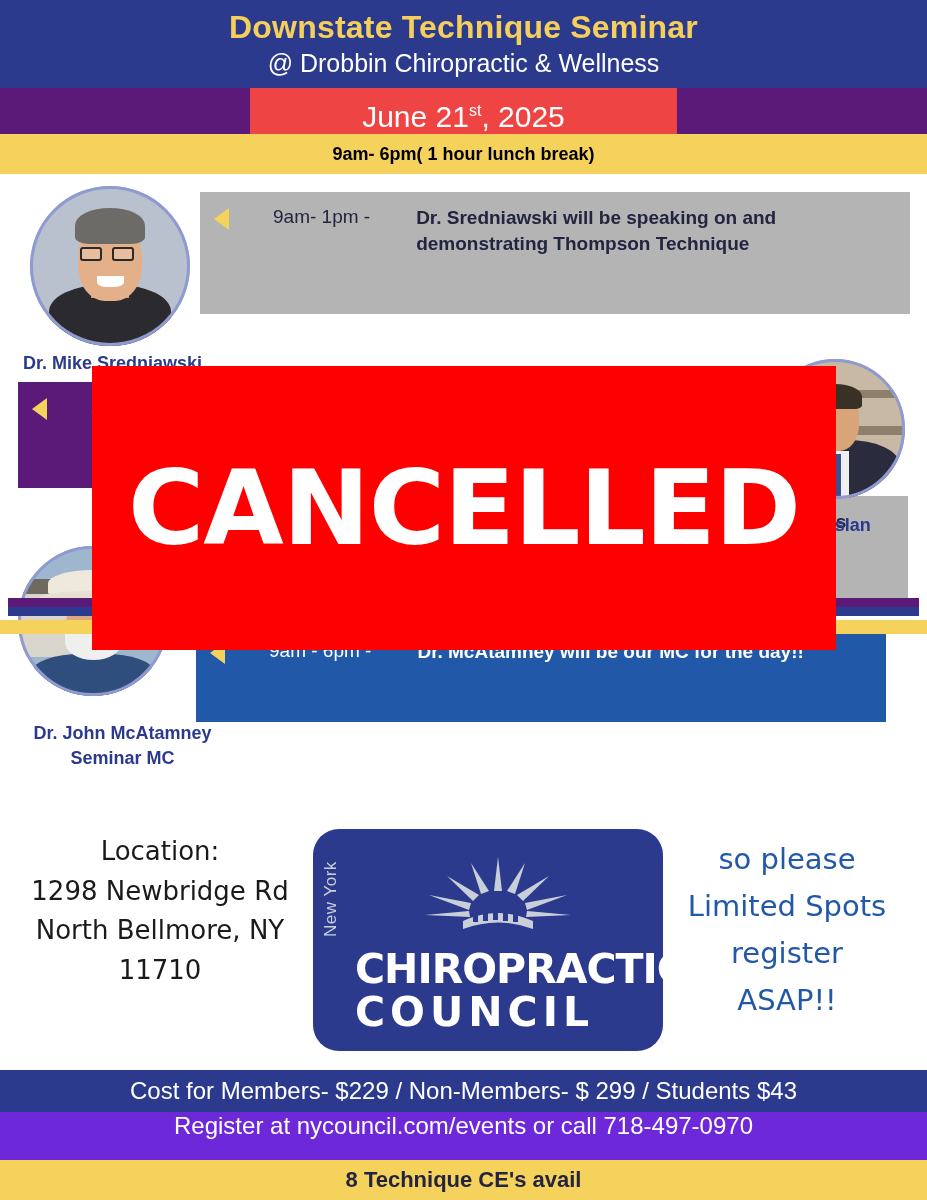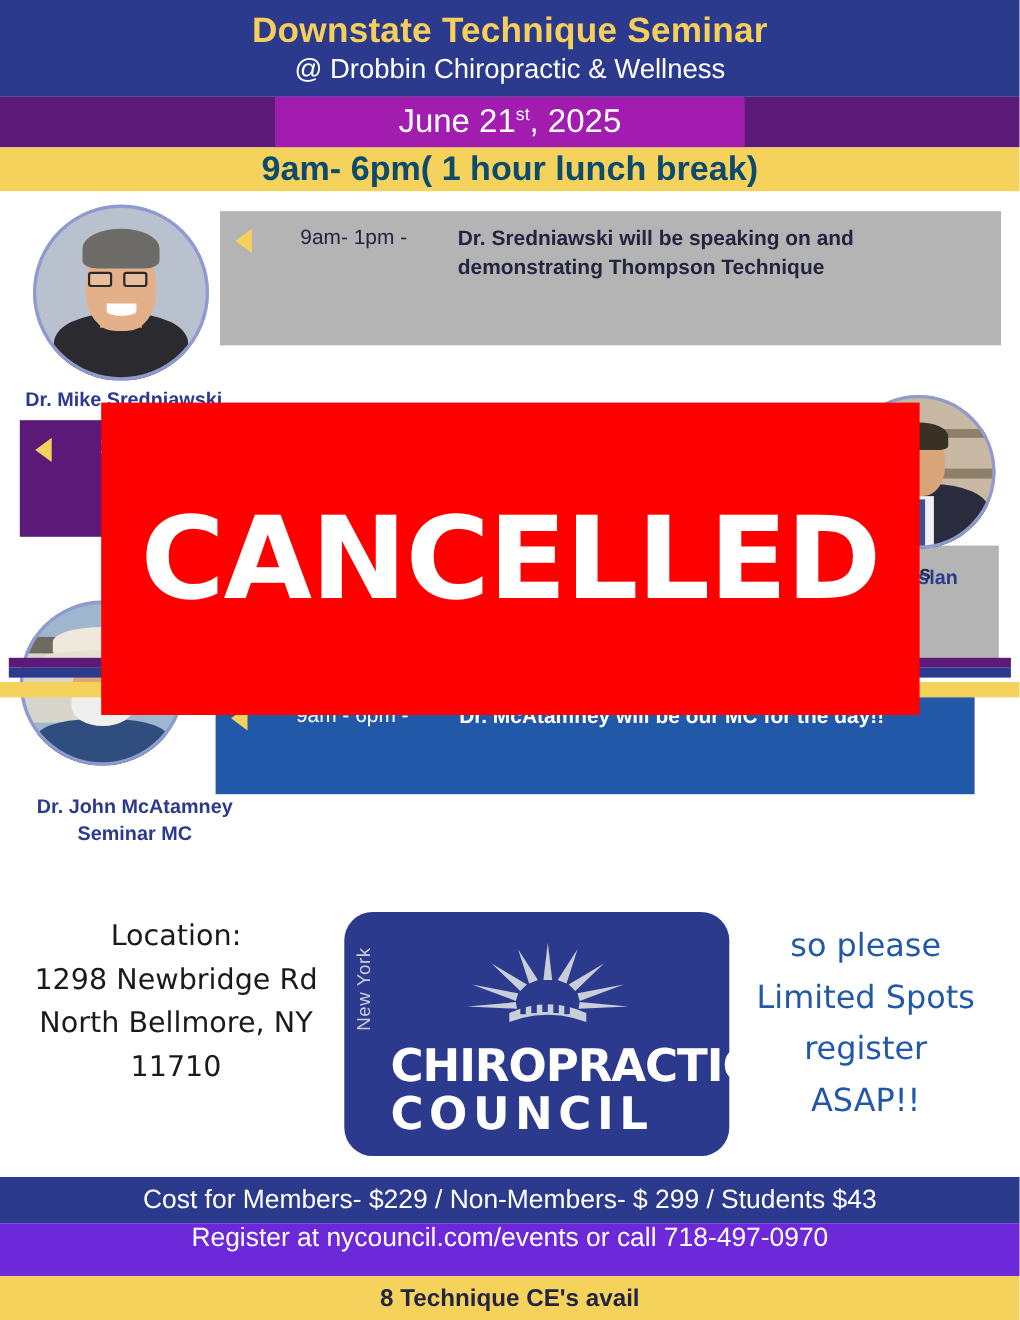--- a/index.html
+++ b/index.html
@@ -45,44 +45,44 @@
     width: 927px; height: 46px;
     background: #5b1a78;
     display: flex;
     align-items: center;
     justify-content: center;
   }
   .date-plate {
     position: absolute;
     left: 250px; top: 88px;
     width: 427px; height: 46px;
-    background: #a21caf;
-    display: flex;
-    align-items: center;
+    background: #ef4444;
+    display: flex;
+    align-items: flex-end;
     justify-content: center;
   }
   .date-text {
     color: #ffffff;
     font-size: 30px;
     font-weight: normal;
   }
   .date-text sup { font-size: 16px; }
 
   .header-yellow {
     position: absolute;
     left: 0; top: 134px;
     width: 927px; height: 40px;
     background: #f5d25c;
     display: flex;
     align-items: center;
     justify-content: center;
   }
   .hours-text {
-    color: #0c4a6e;
-    font-size: 31px;
+    color: #000000;
+    font-size: 18px;
     font-weight: bold;
   }
 
   
   .body-area {
     position: absolute;
     left: 0; top: 174px;
     width: 927px; height: 604px;
     background: #ffffff;
   }

